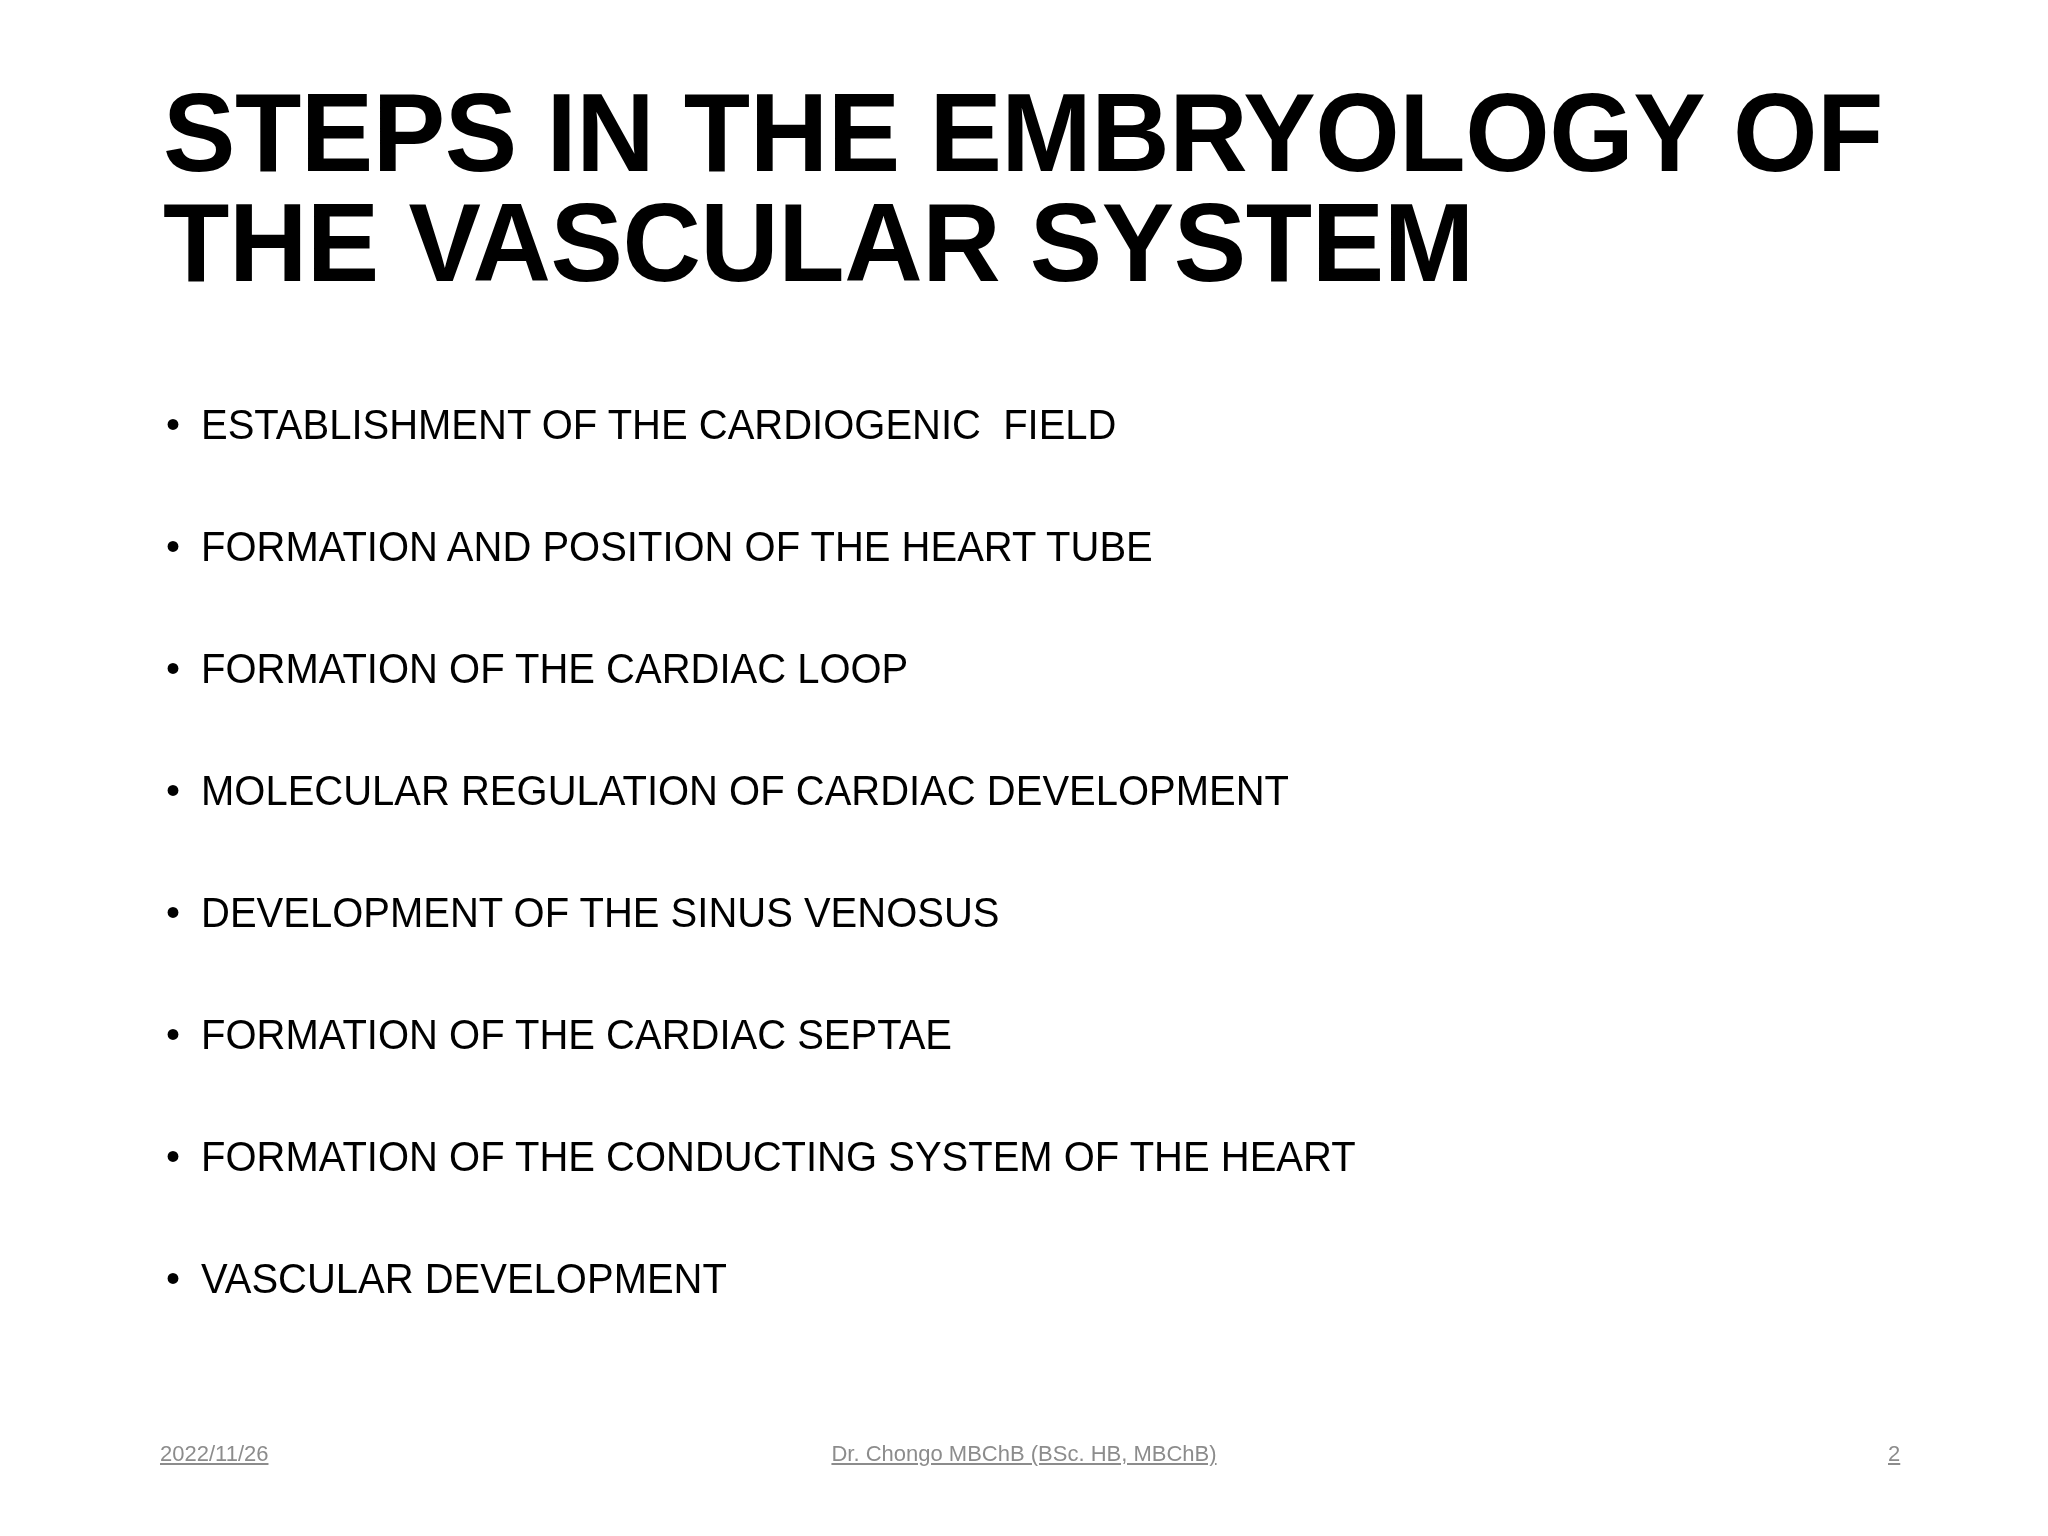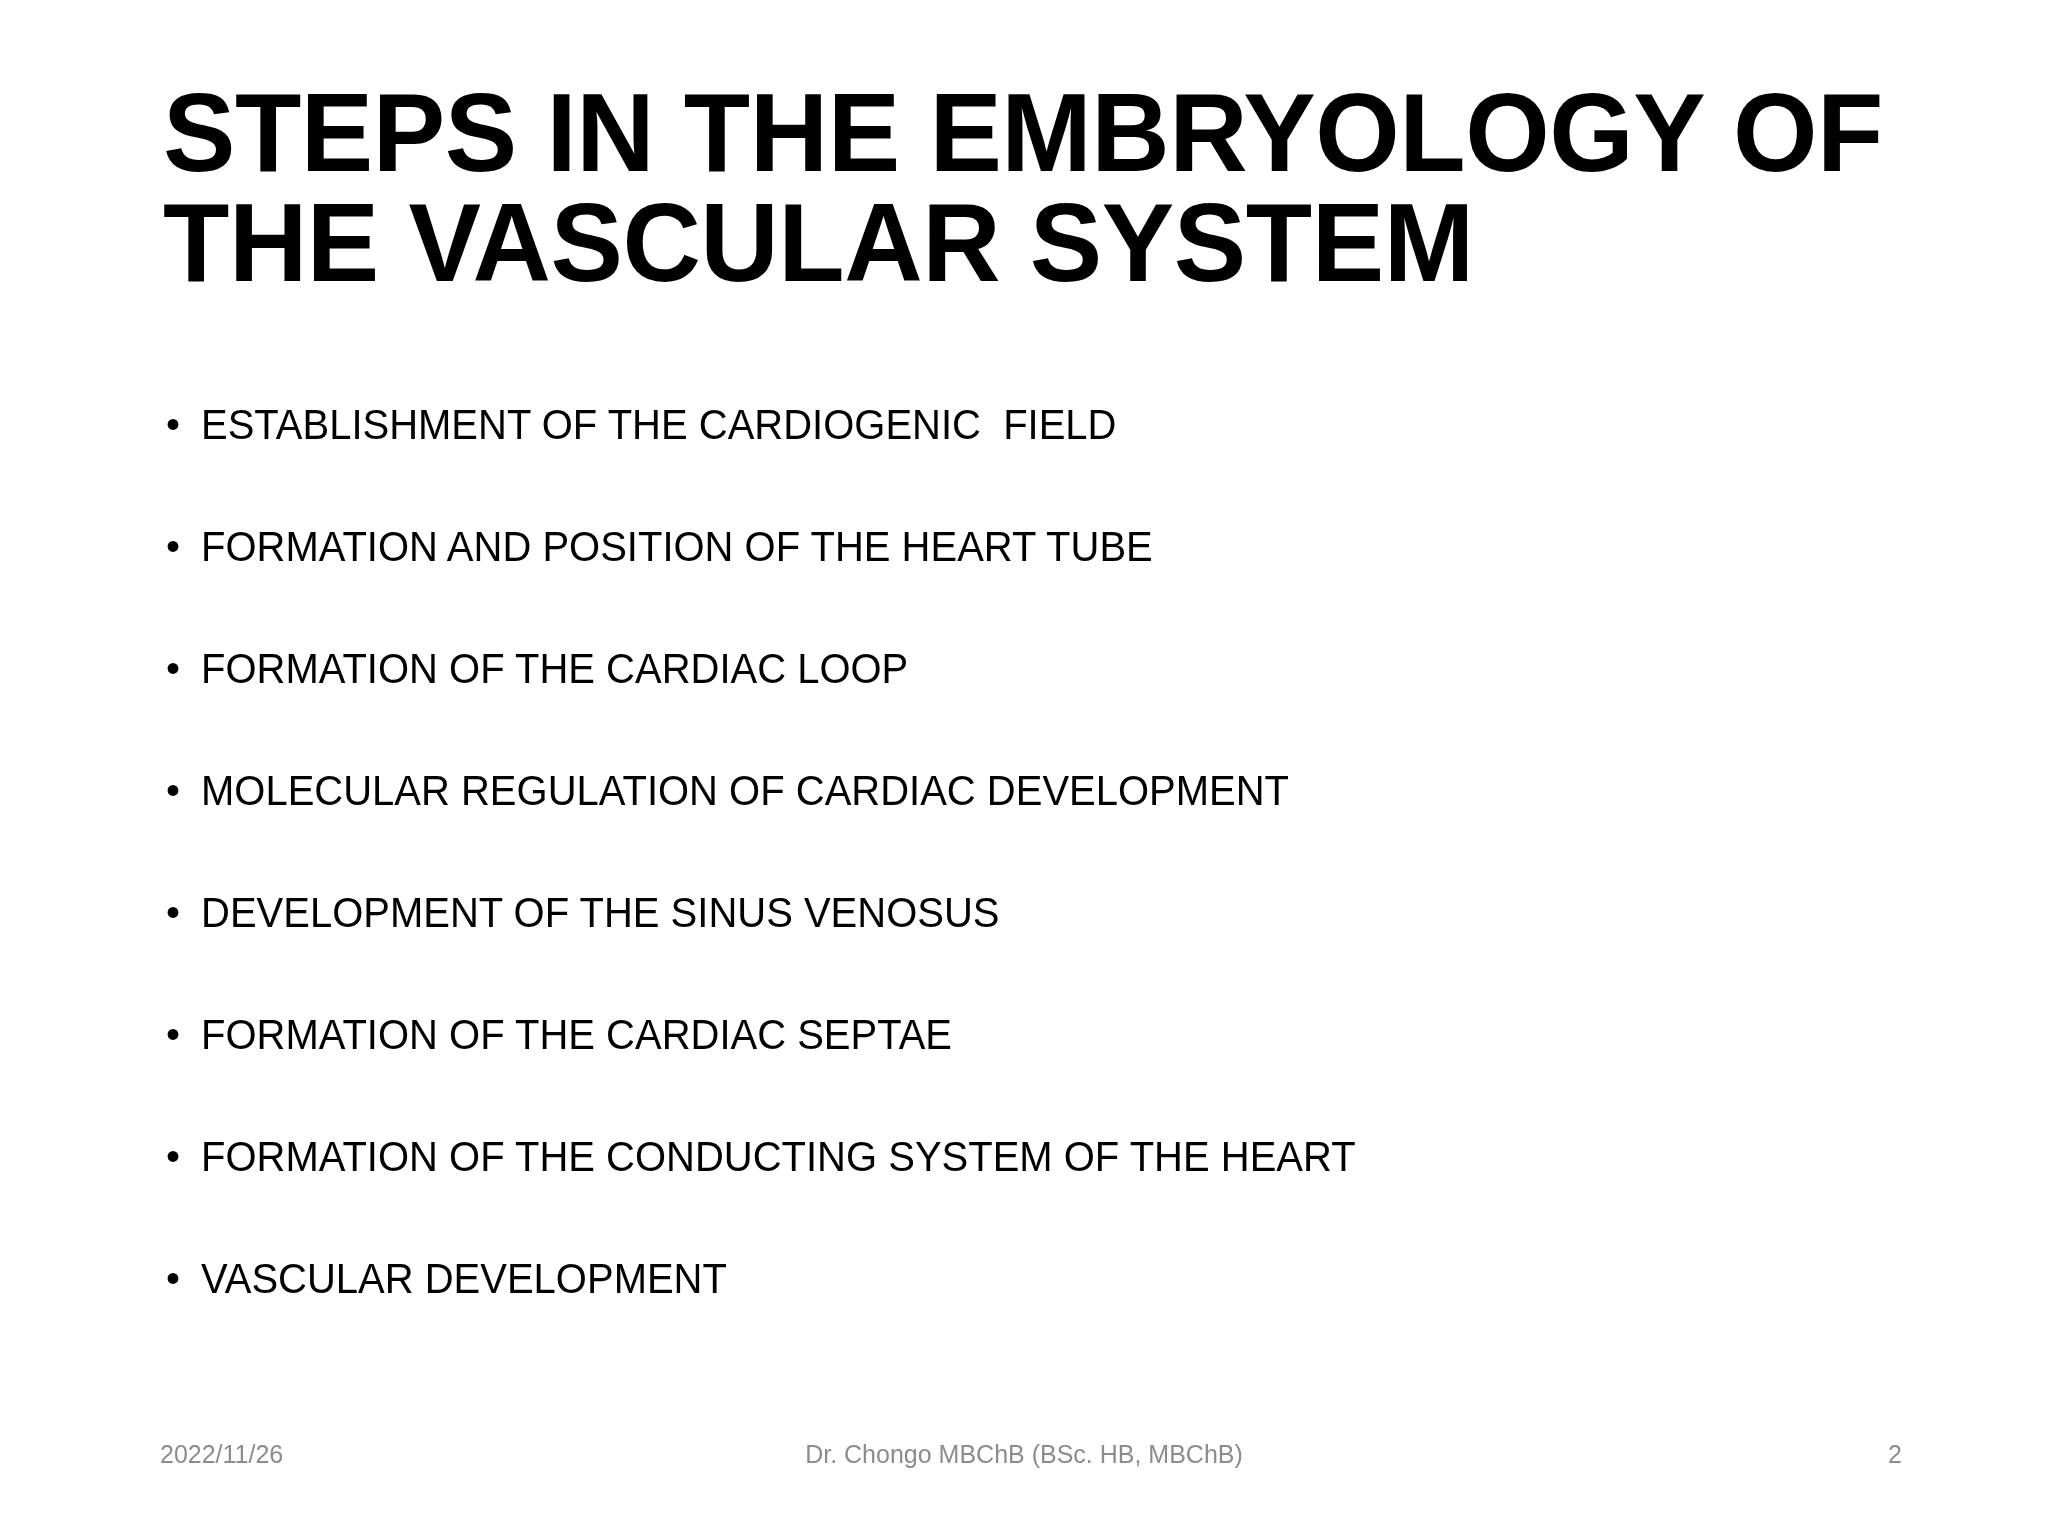--- a/index.html
+++ b/index.html
@@ -77,24 +77,25 @@
   #footer {
     position: absolute;
     left: 0;
     top: 1432px;
     width: 2048px;
     height: 50px;
   }
   .footer-text {
     position: absolute;
     font-family: "Liberation Sans", sans-serif;
-    font-size: 25px;
+    font-size: 22px;
     line-height: 32px;
     color: #8c8c8c;
     white-space: nowrap;
+    text-decoration: underline;
   }
   #footer-date {
     left: 160px;
     top: 6px;
   }
   #footer-author {
     left: 0;
     top: 6px;
     width: 2048px;
     text-align: center;

